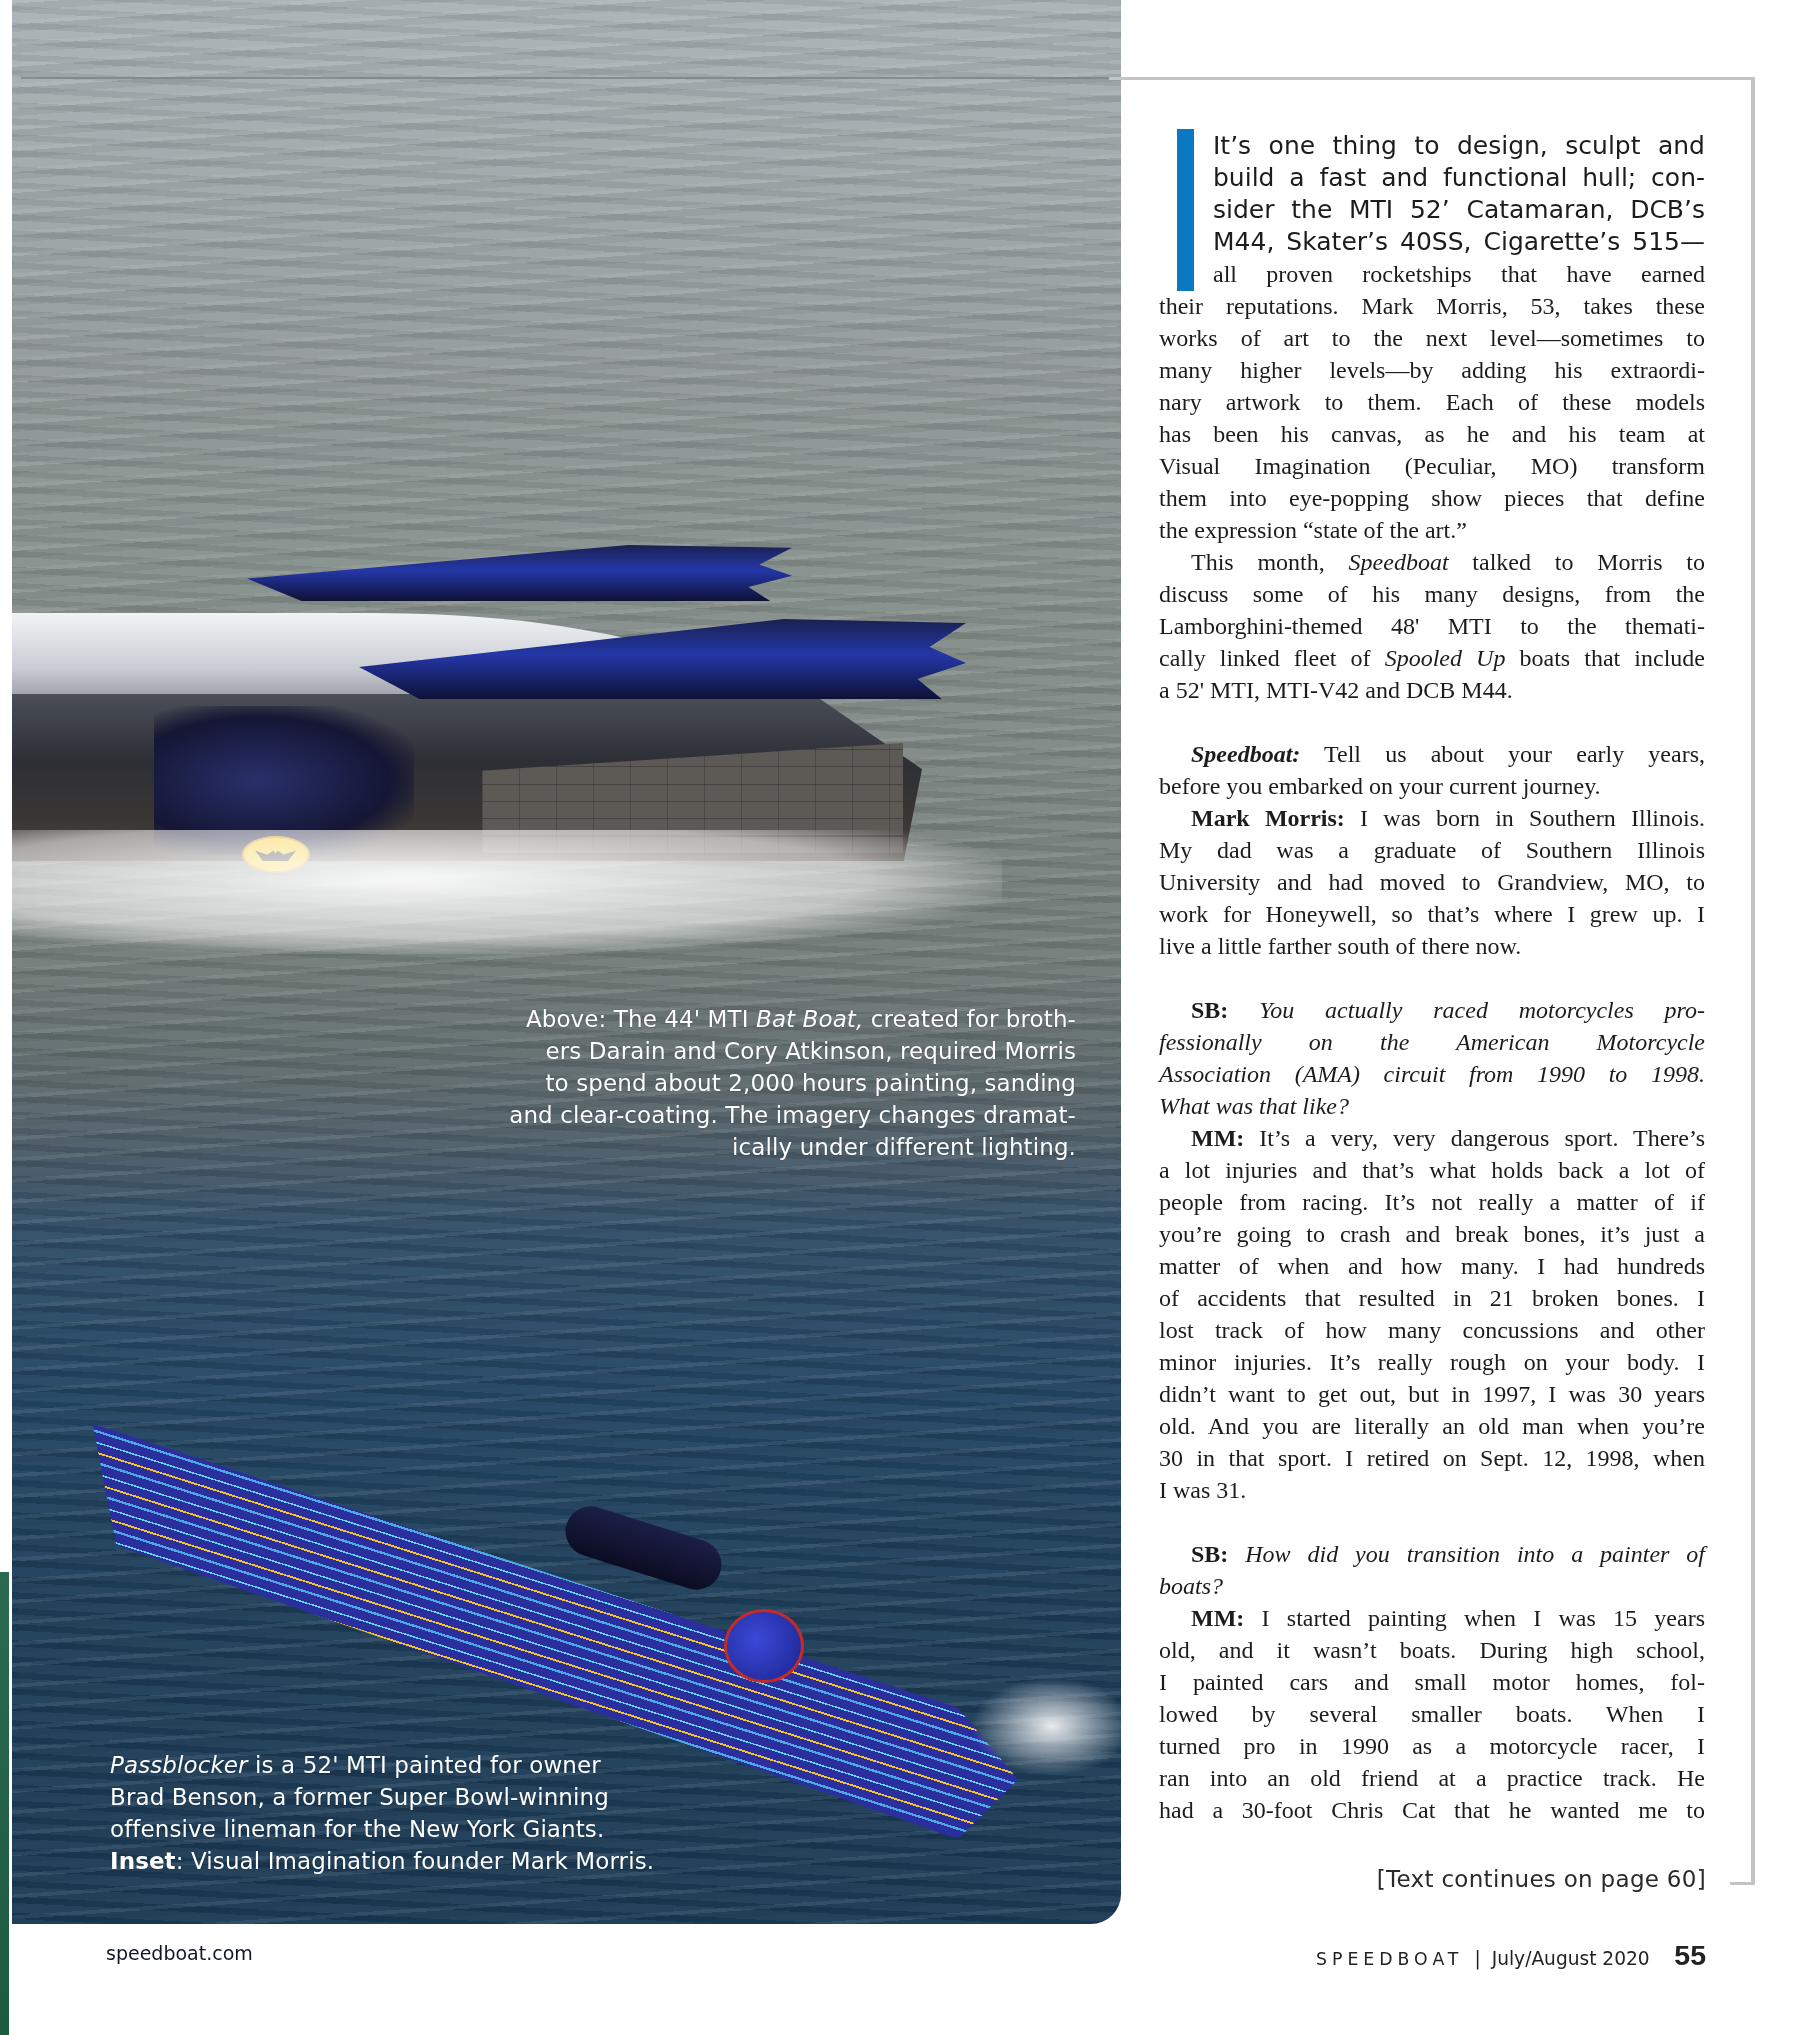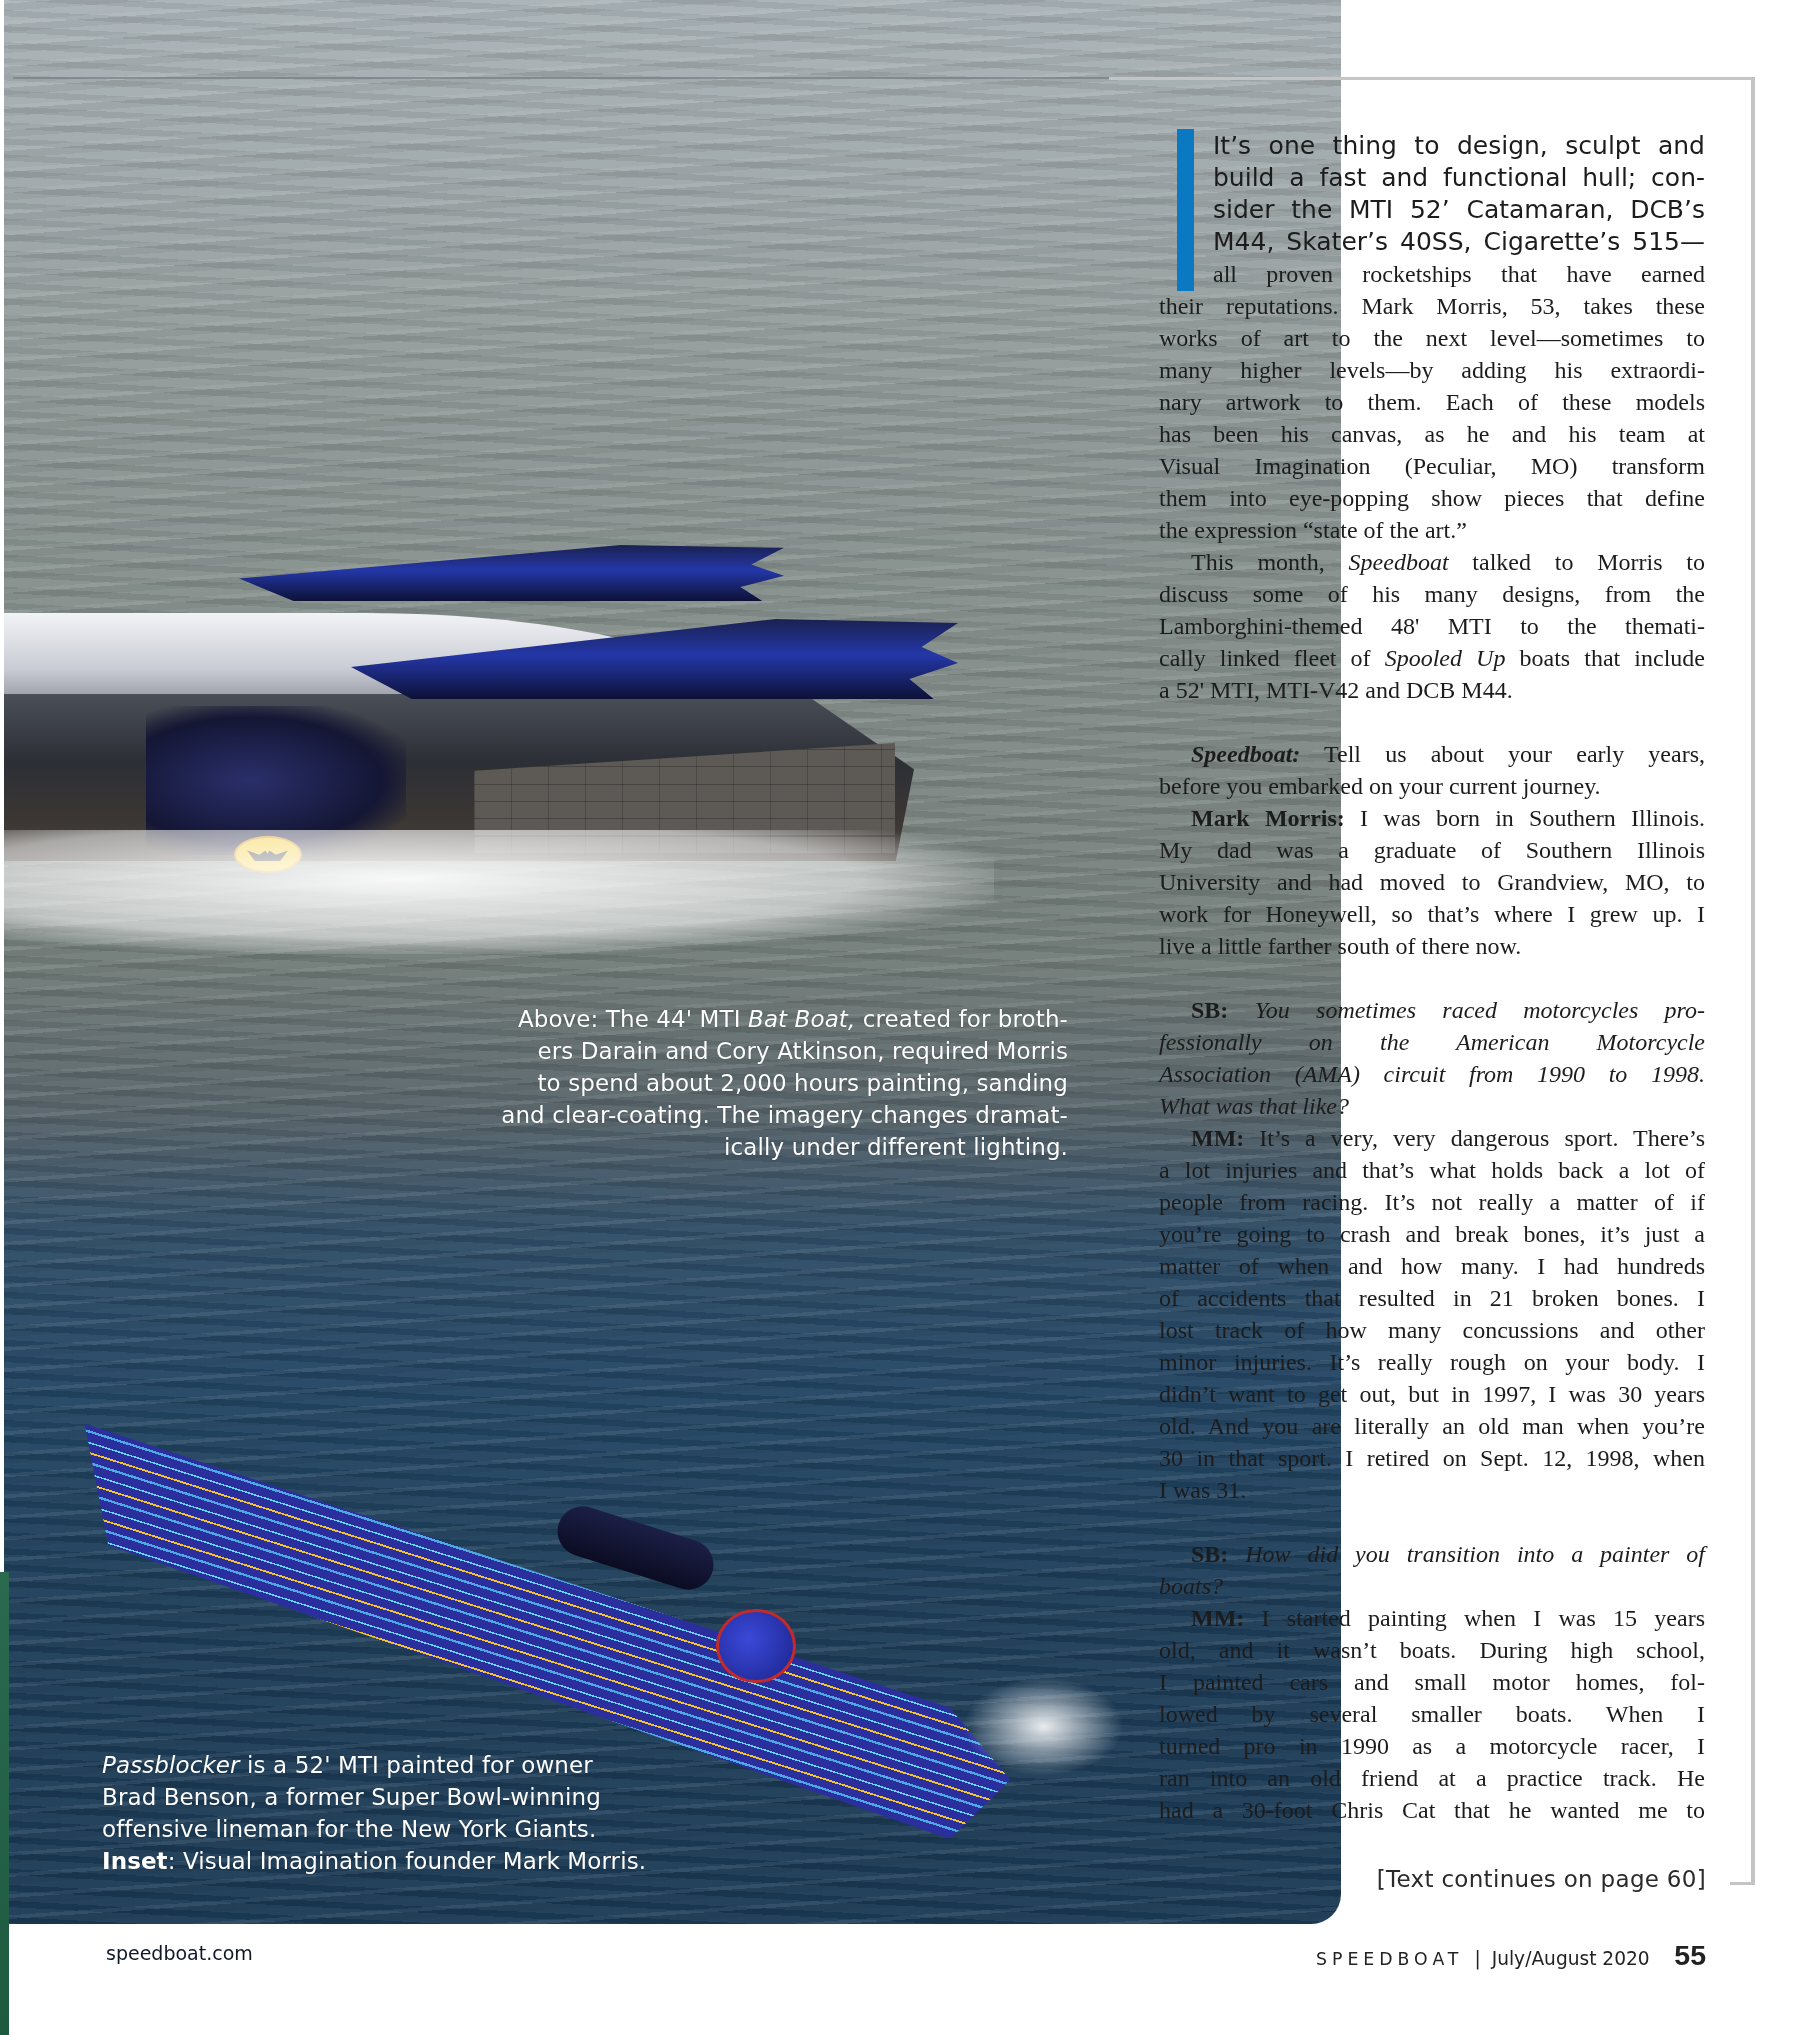--- a/index.html
+++ b/index.html
@@ -1,21 +1,21 @@
 <!DOCTYPE html>
 <html style="font-size:10px"><head>
   <meta charset="utf-8">
   <style>
     * { box-sizing: border-box; margin: 0; padding: 0; }
     html, body { width: 1816px; height: 2035px; background: #ffffff; overflow: hidden; }
     body { position: relative; font-family: "Liberation Serif", serif; color: #1a1a1a; }
 
     
     .photo-panel {
-      position: absolute; left: 4px; top: 0; width: 1337px; height: 1924px;
+      position: absolute; left: 12px; top: 0; width: 1109px; height: 1924px;
       border-bottom-right-radius: 30px; overflow: hidden;
       background: linear-gradient(180deg,
         #a9b2b6 0%, #9ea7a9 10%, #8d9694 22%, #7f8985 38%,
         #727c78 50%, #56636a 58%, #2f4d66 64%, #234563 72%,
         #1d3d58 84%, #1a3a55 100%);
     }
     .photo-panel .waves {
       position: absolute; inset: 0;
       background:
         repeating-linear-gradient(176deg, rgba(255,255,255,0.07) 0 3.7px, rgba(0,0,0,0.05) 3.7px 11px, rgba(255,255,255,0) 11px 21px),
@@ -251,21 +251,21 @@
     <span class="line indent"><b>Mark Morris:</b><span> I was born in Southern Illinois.</span></span>
     <span class="line">My dad was a graduate of Southern Illinois</span>
     <span class="line">University and had moved to Grandview, MO, to</span>
     <span class="line">work for Honeywell, so that’s where I grew up. I</span>
     <span class="line last">live a little farther south of there now.</span>
   </p>
 
   <div class="gap"></div>
 
   <p>
-    <span class="line indent"><b>SB:</b><i> You sometimes raced motorcycles pro-</i></span>
+    <span class="line indent"><b>SB:</b><i> You actually raced motorcycles pro-</i></span>
     <i class="line">fessionally on the American Motorcycle</i>
     <i class="line">Association (AMA) circuit from 1990 to 1998.</i>
     <i class="line last">What was that like?</i>
     <span class="line indent"><b>MM:</b><span> It’s a very, very dangerous sport. There’s</span></span>
     <span class="line">a lot injuries and that’s what holds back a lot of</span>
     <span class="line">people from racing. It’s not really a matter of if</span>
     <span class="line">you’re going to crash and break bones, it’s just a</span>
     <span class="line">matter of when and how many. I had hundreds</span>
     <span class="line">of accidents that resulted in 21 broken bones. I</span>
     <span class="line">lost track of how many concussions and other</span>

